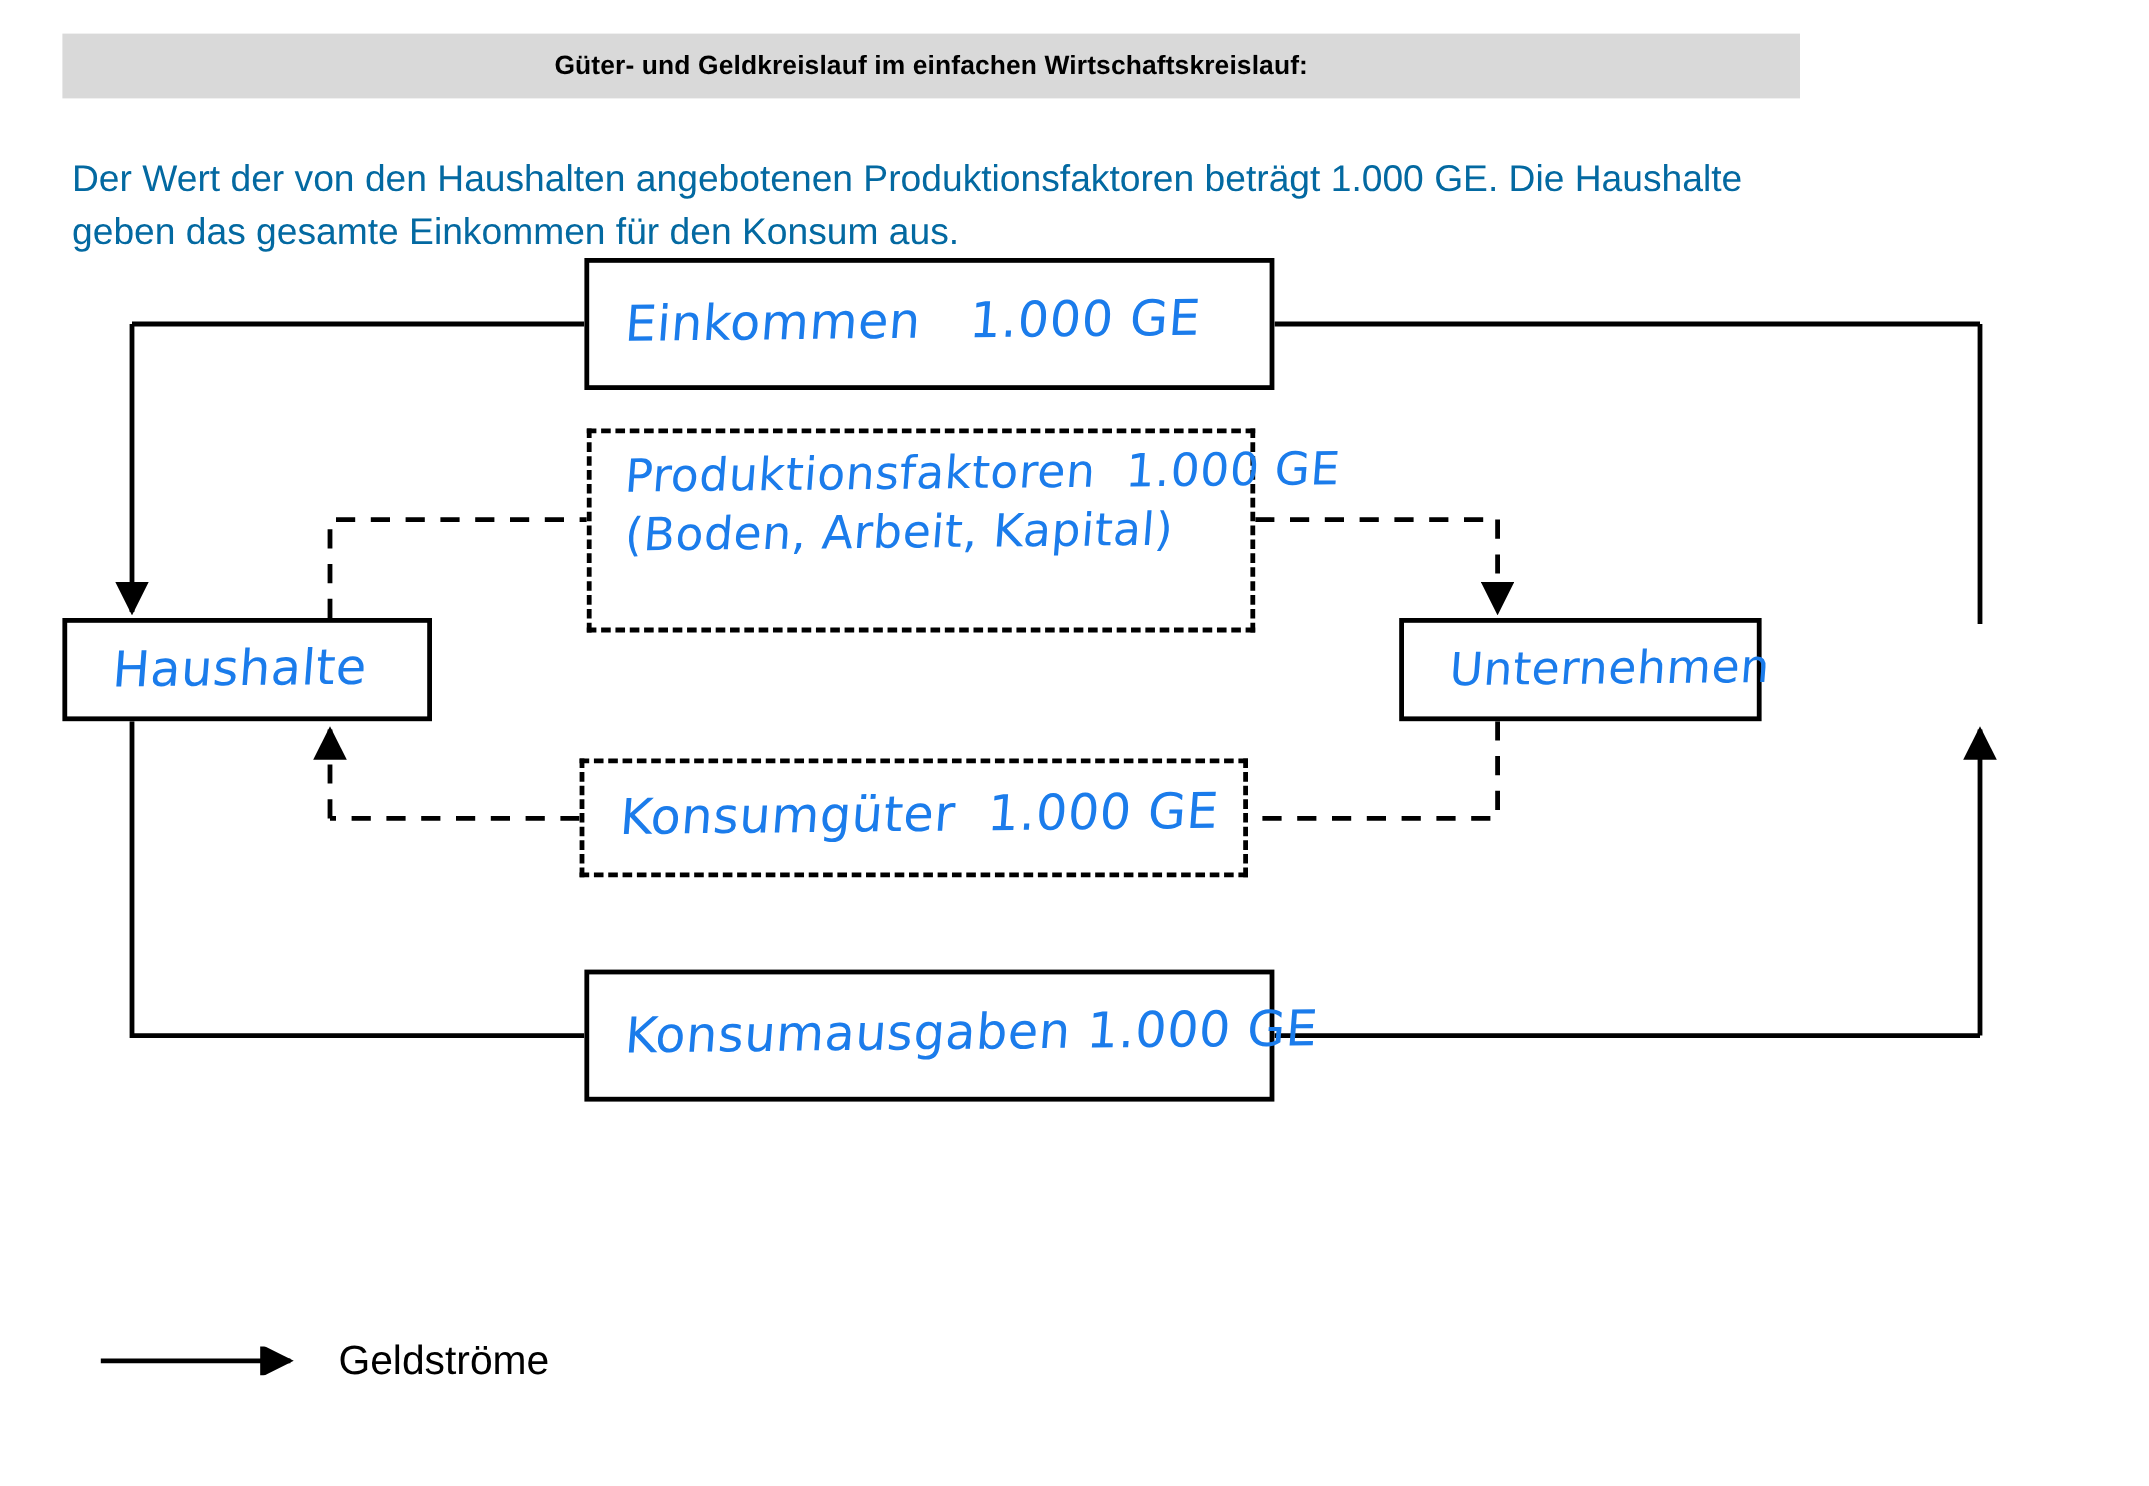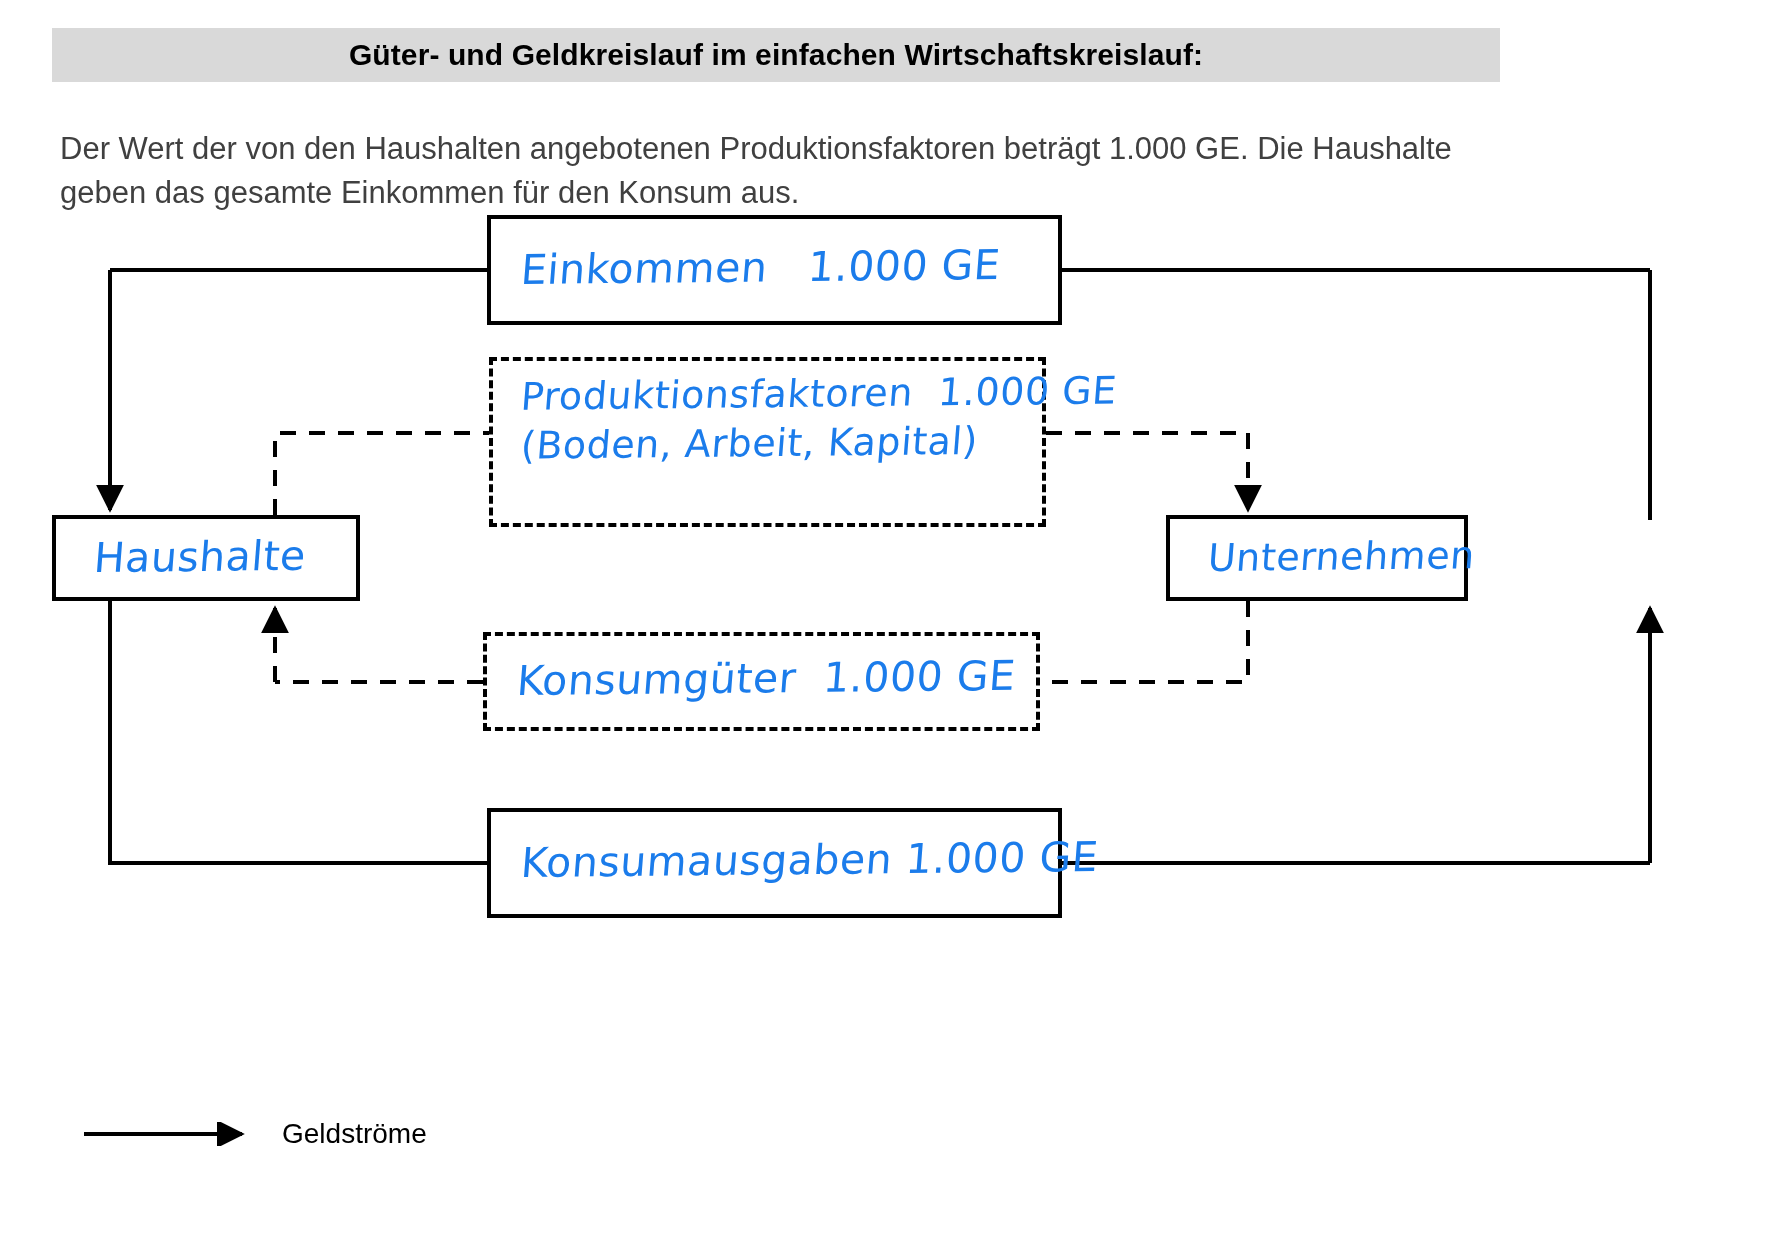--- a/index.html
+++ b/index.html
@@ -22,36 +22,36 @@
     left: 52px;
     top: 28px;
     width: 1448px;
     height: 54px;
     background: #d9d9d9;
     display: flex;
     align-items: center;
     justify-content: center;
   }
   .title-text {
-    font-size: 30px;
+    font-size: 22px;
     font-weight: bold;
     letter-spacing: 0.1px;
     color: #000;
     white-space: nowrap;
   }
 
   
   .intro {
     position: absolute;
     left: 60px;
     top: 96px;
     width: 1420px;
     font-size: 31px;
     line-height: 1.42;
-    color: #404040;
+    color: #0369a1;
   }
 
   
   .diagram {
     position: absolute;
     left: 0;
     top: 180px;
     width: 1791px;
     height: 780px;
   }
@@ -111,21 +111,21 @@
     align-items: center;
     height: 58px;
   }
   .legend-sample {
     width: 180px;
     height: 24px;
     position: relative;
     flex: 0 0 auto;
   }
   .legend-label {
-    font-size: 28px;
+    font-size: 34px;
     color: #000;
     margin-left: 20px;
   }
 </style>
 </head>
 <body>
 
 <div class="title-bar">
   <span class="title-text">Güter- und Geldkreislauf im einfachen Wirtschaftskreislauf:</span>
 </div>

